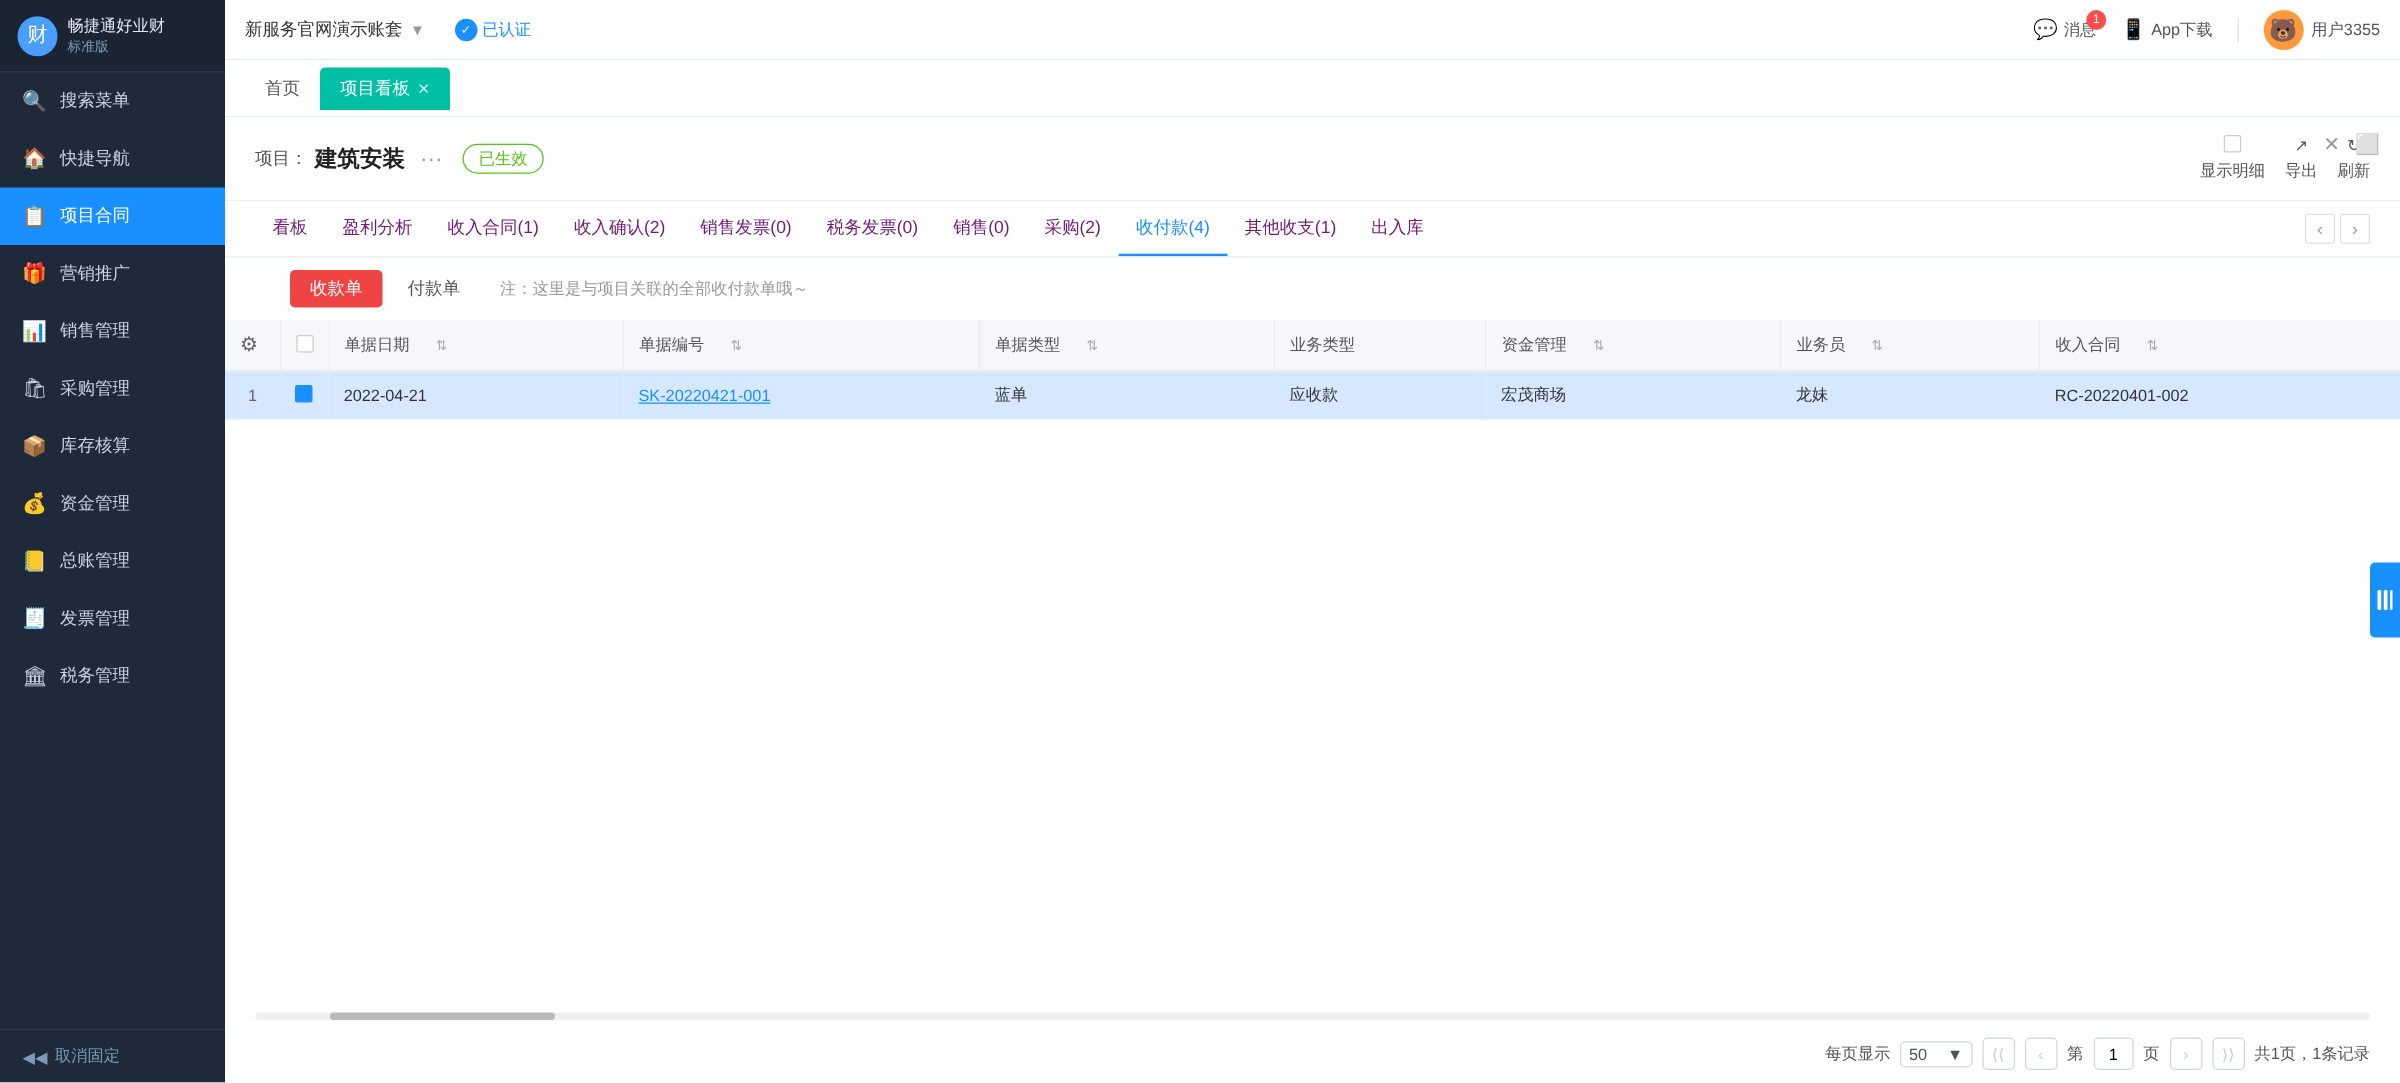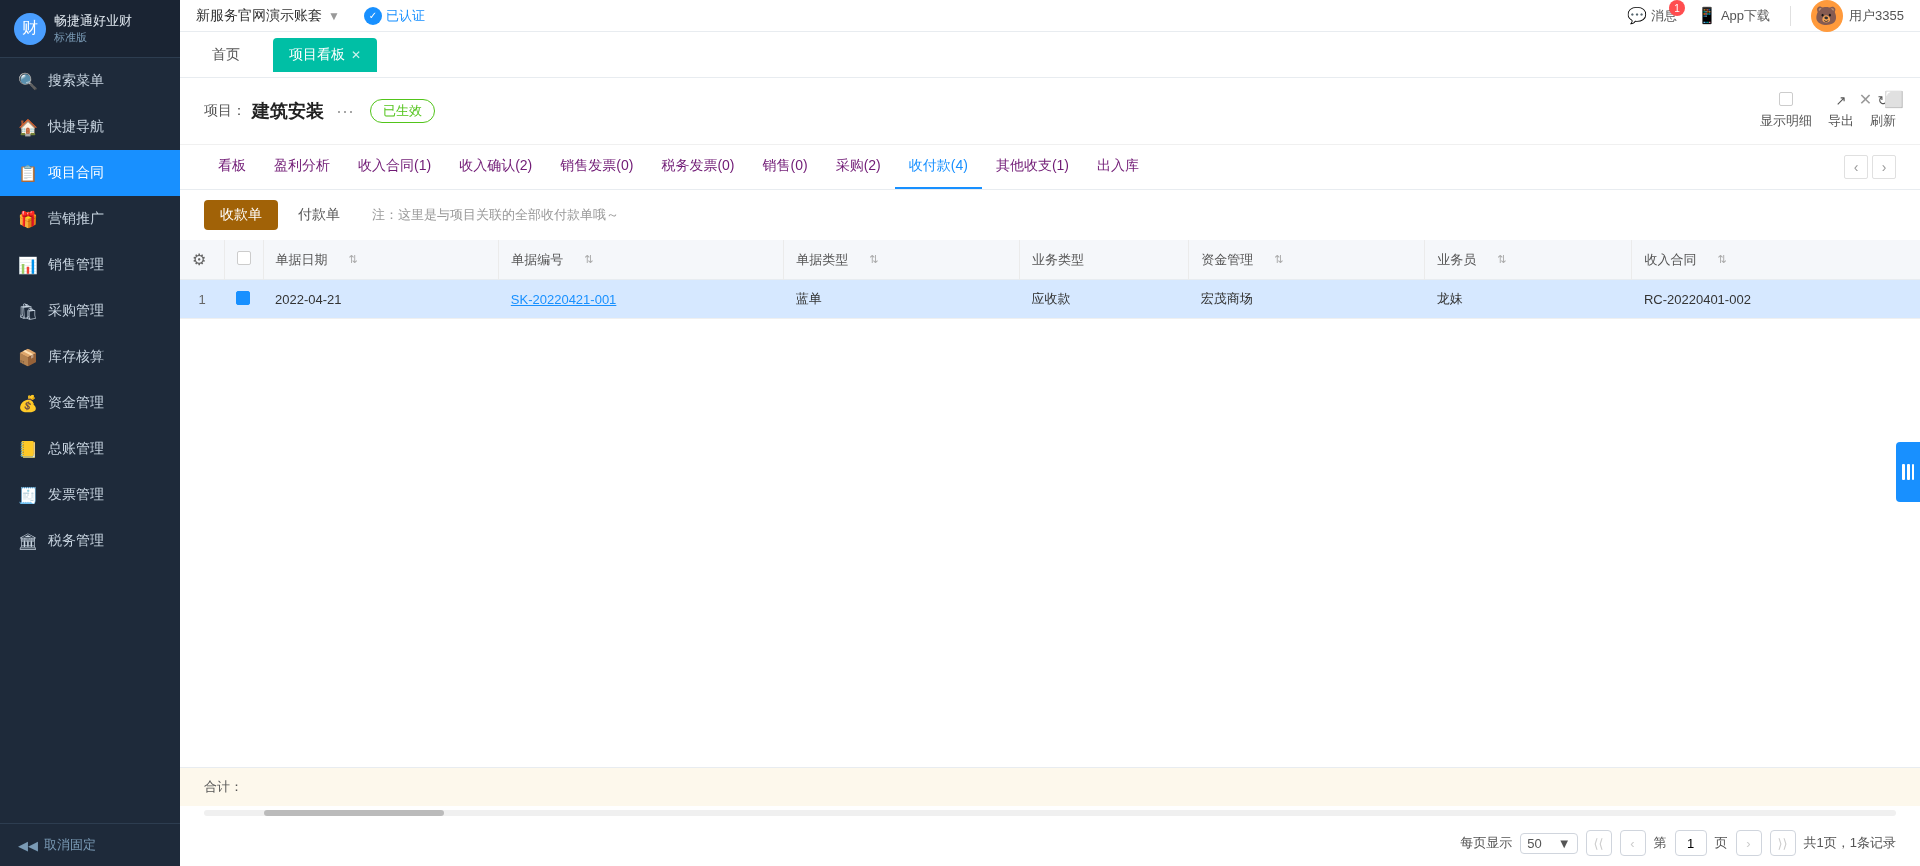--- a/index.html
+++ b/index.html
@@ -74,21 +74,21 @@
       flex: 1;
       display: flex;
       flex-direction: column;
       height: 100%;
       overflow: hidden;
     }
 
     
     .top-header {
       background: white;
-      height: 32px;
+      height: 48px;
       display: flex;
       align-items: center;
       padding: 0 16px;
       border-bottom: 1px solid #e8ecf0;
       flex-shrink: 0;
     }
     .top-header-account {
       display: flex;
       align-items: center;
       color: #333;
@@ -159,21 +159,21 @@
 
     
     .tab-bar {
       background: white;
       height: 46px;
       display: flex;
       align-items: center;
       padding: 0 16px;
       border-bottom: 1px solid #e8ecf0;
       flex-shrink: 0;
-      gap: 17px;
+      gap: 0;
     }
     .tab-item {
       padding: 8px 16px;
       cursor: pointer;
       color: #555;
       font-size: 14px;
       border-radius: 4px 4px 0 0;
       display: flex;
       align-items: center;
       gap: 6px;
@@ -323,22 +323,23 @@
       flex-shrink: 0;
     }
     .subsub-tab {
       padding: 6px 16px;
       border-radius: 4px;
       cursor: pointer;
       font-size: 14px;
       color: #555;
     }
     .subsub-tab.active {
-      background: #a16207;
+      background: #ef4444;
       color: white;
+      margin-left: 28px;
     }
     .subsub-note {
       color: #999;
       font-size: 13px;
       margin-left: 12px;
     }
 
     
     .table-container {
       flex: 1;
@@ -733,23 +734,20 @@
             <td>蓝单</td>
             <td>应收款</td>
             <td>宏茂商场</td>
             <td>龙妹</td>
             <td>RC-20220401-002</td>
           </tr>
         </tbody>
       </table>
     </div>
 
-    <div class="summary-row">
-      <span>合计：</span>
-    </div>
 
     <div class="scroll-bar-area">
       <div class="scroll-track">
         <div class="scroll-thumb"></div>
       </div>
     </div>
 
     <div class="pagination">
       <span>每页显示</span>
       <div class="page-size-select">

